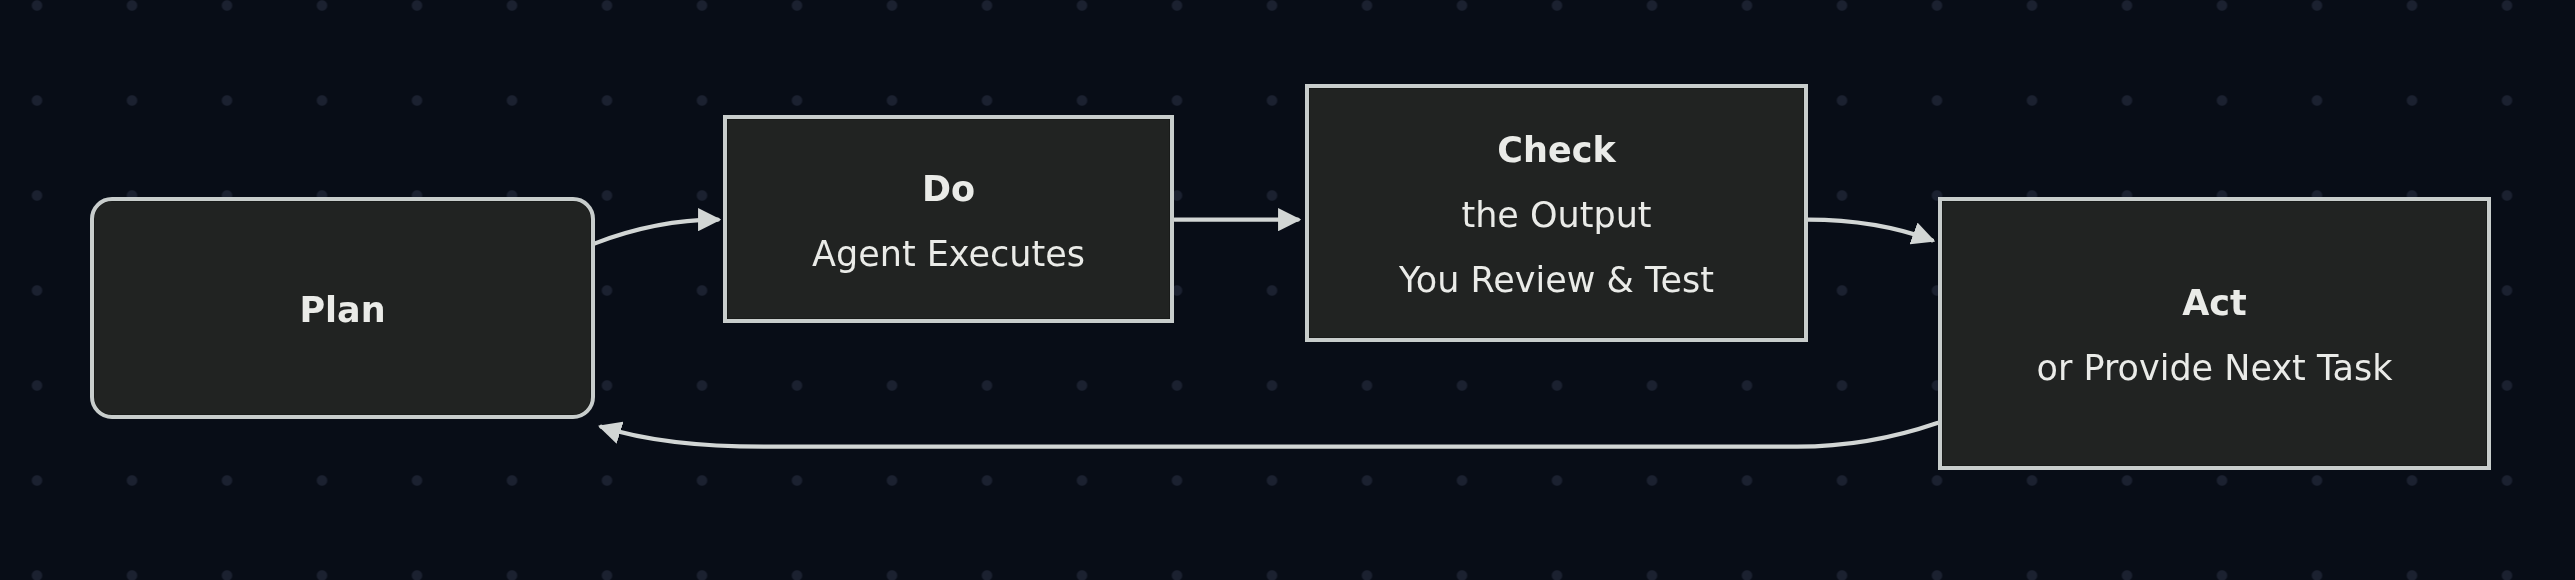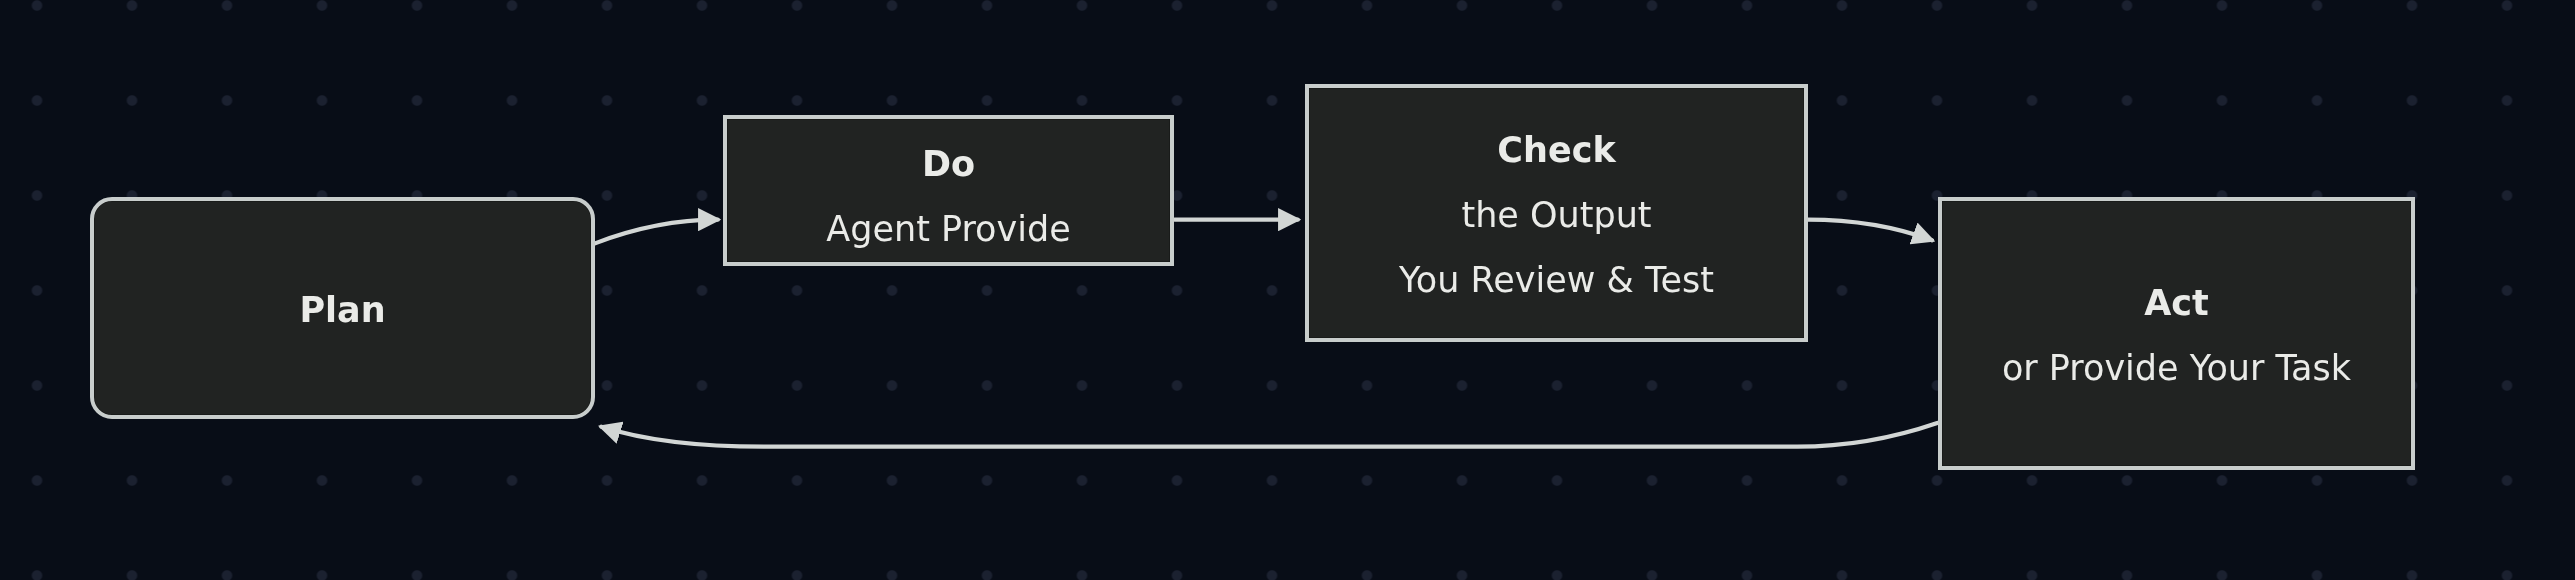--- a/index.html
+++ b/index.html
@@ -45,23 +45,23 @@
     padding-top:5.3px;
     text-align:center;
     color:var(--text);
     font-size:35px;
     line-height:65px;
     box-shadow:0 0 0 0.5px rgba(0,0,0,.45) inset;
   }
   .node-title{font-weight:700;}
   .node-line{font-weight:400;}
   .node-plan {left:90px; top:197px; width:505px;  height:222px;border-radius:22px;}
-  .node-do   {left:723px;top:115px; width:451px;  height:151px;justify-content:flex-end;}
+  .node-do   {left:723px;top:115px; width:451px;  height:208px;}
   .node-check{left:1305px;top:84px; width:503px;  height:258px;align-items:center;}
-  .node-act  {left:1938px;top:197px; width:477px; height:273px;text-align:center;}
+  .node-act  {left:1938px;top:197px; width:553px; height:273px;text-align:center;}
 </style>
 </head>
 <body>
 
 <div class="canvas">
 
   <svg class="edges" viewBox="0 0 4887 1101" xmlns="http://www.w3.org/2000/svg">
     <defs>
       <marker id="ah" viewBox="0 0 10 10" refX="8.5" refY="5" markerWidth="5.5" markerHeight="5.5" orient="auto" markerUnits="strokeWidth">
         <path class="ah" d="M 0 0 L 10 5 L 0 10 z"></path>
@@ -72,28 +72,28 @@
     <path class="connector" d="M 3430 417 Q 3560 417 3666 456" marker-end="url(#ah)"></path>
     <path class="connector" d="M 3676 803 Q 3545 848 3410 848 L 1450 848 Q 1260 848 1140 810" marker-end="url(#ah)"></path>
   </svg>
 
   <div class="node node-plan">
     <div class="node-title">Plan</div>
   </div>
 
   <div class="node node-do">
     <div class="node-title">Do</div>
-    <div class="node-line">Agent Provide</div>
+    <div class="node-line">Agent Executes</div>
   </div>
 
   <div class="node node-check">
     <div class="node-title">Check</div>
     <div class="node-line">the Output</div>
     <div class="node-line">You Review &amp; Test</div>
   </div>
 
   <div class="node node-act">
     <div class="node-title">Act</div>
-    <div class="node-line">or Provide Your Task</div>
+    <div class="node-line">or Provide Next Task</div>
   </div>
 
 </div>
 
 
 </body></html>

